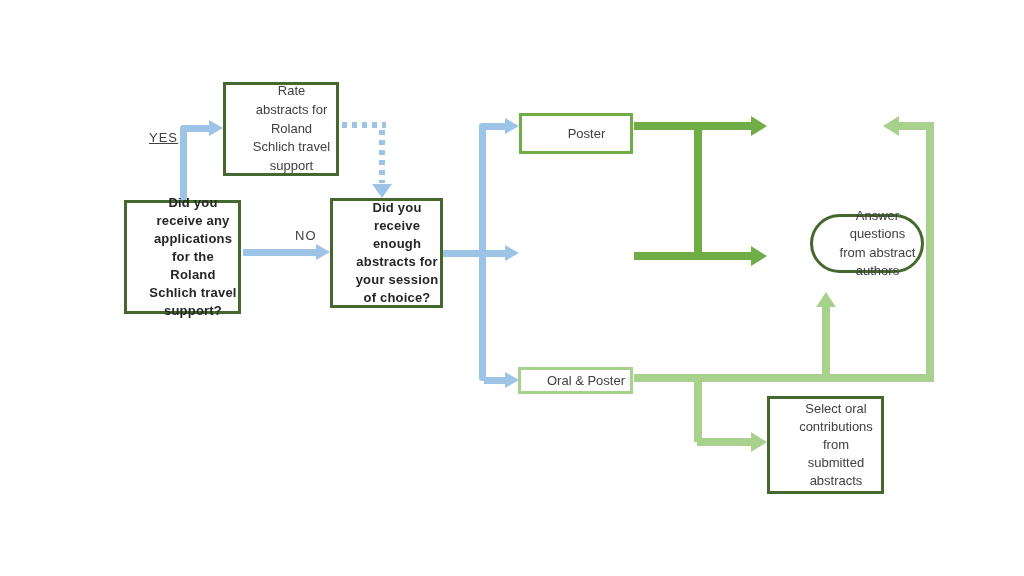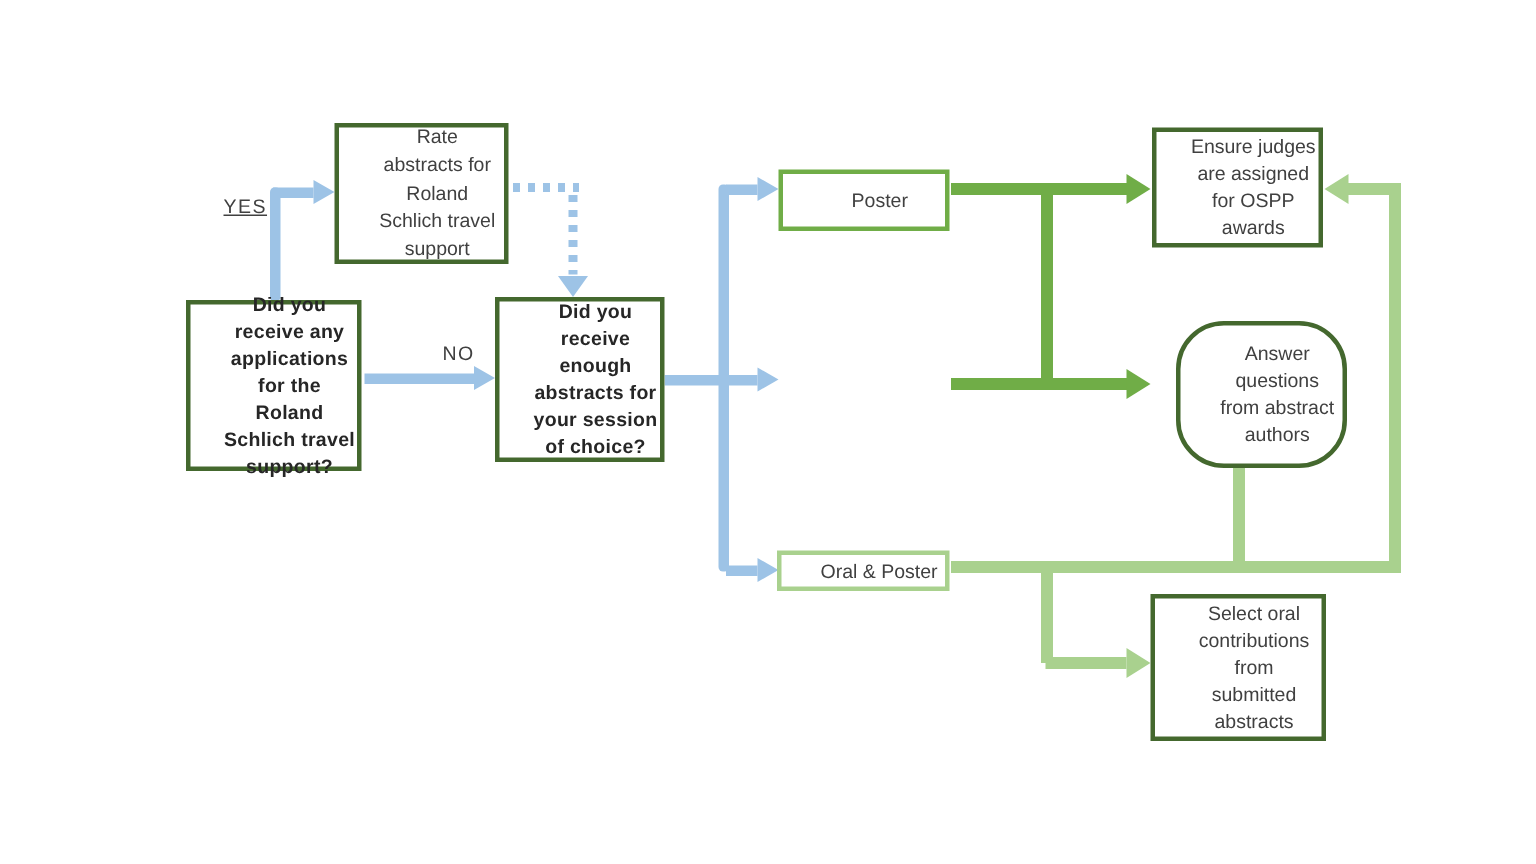--- a/index.html
+++ b/index.html
@@ -94,26 +94,22 @@
 enough
 abstracts for
 your session
 of choice?</span></div>
 
   <div class="box border-mid" style="left:519px;top:113px;width:114px;height:41px;"><span>Poster</span></div>
 
 
   <div class="box border-light" style="left:518px;top:367px;width:115px;height:27px;"><span>Oral &amp; Poster</span></div>
 
-  <div class="box border-dark" style="left:768px;top:85px;width:114px;height:80px;line-height:1.4;"><span>Ensure judges
-are assigned
-for OSPP
-awards</span></div>
 
-  <div class="box border-dark" style="left:784px;top:214px;width:114px;height:98px;line-height:1.4;border-radius:32px;"><span>Answer
+  <div class="box border-dark" style="left:810px;top:214px;width:114px;height:59px;line-height:1.4;border-radius:32px;"><span>Answer
 questions
 from abstract
 authors</span></div>
 
   <div class="box border-dark" style="left:767px;top:396px;width:117px;height:98px;line-height:1.4;"><span>Select oral
 contributions
 from
 submitted
 abstracts</span></div>
 

